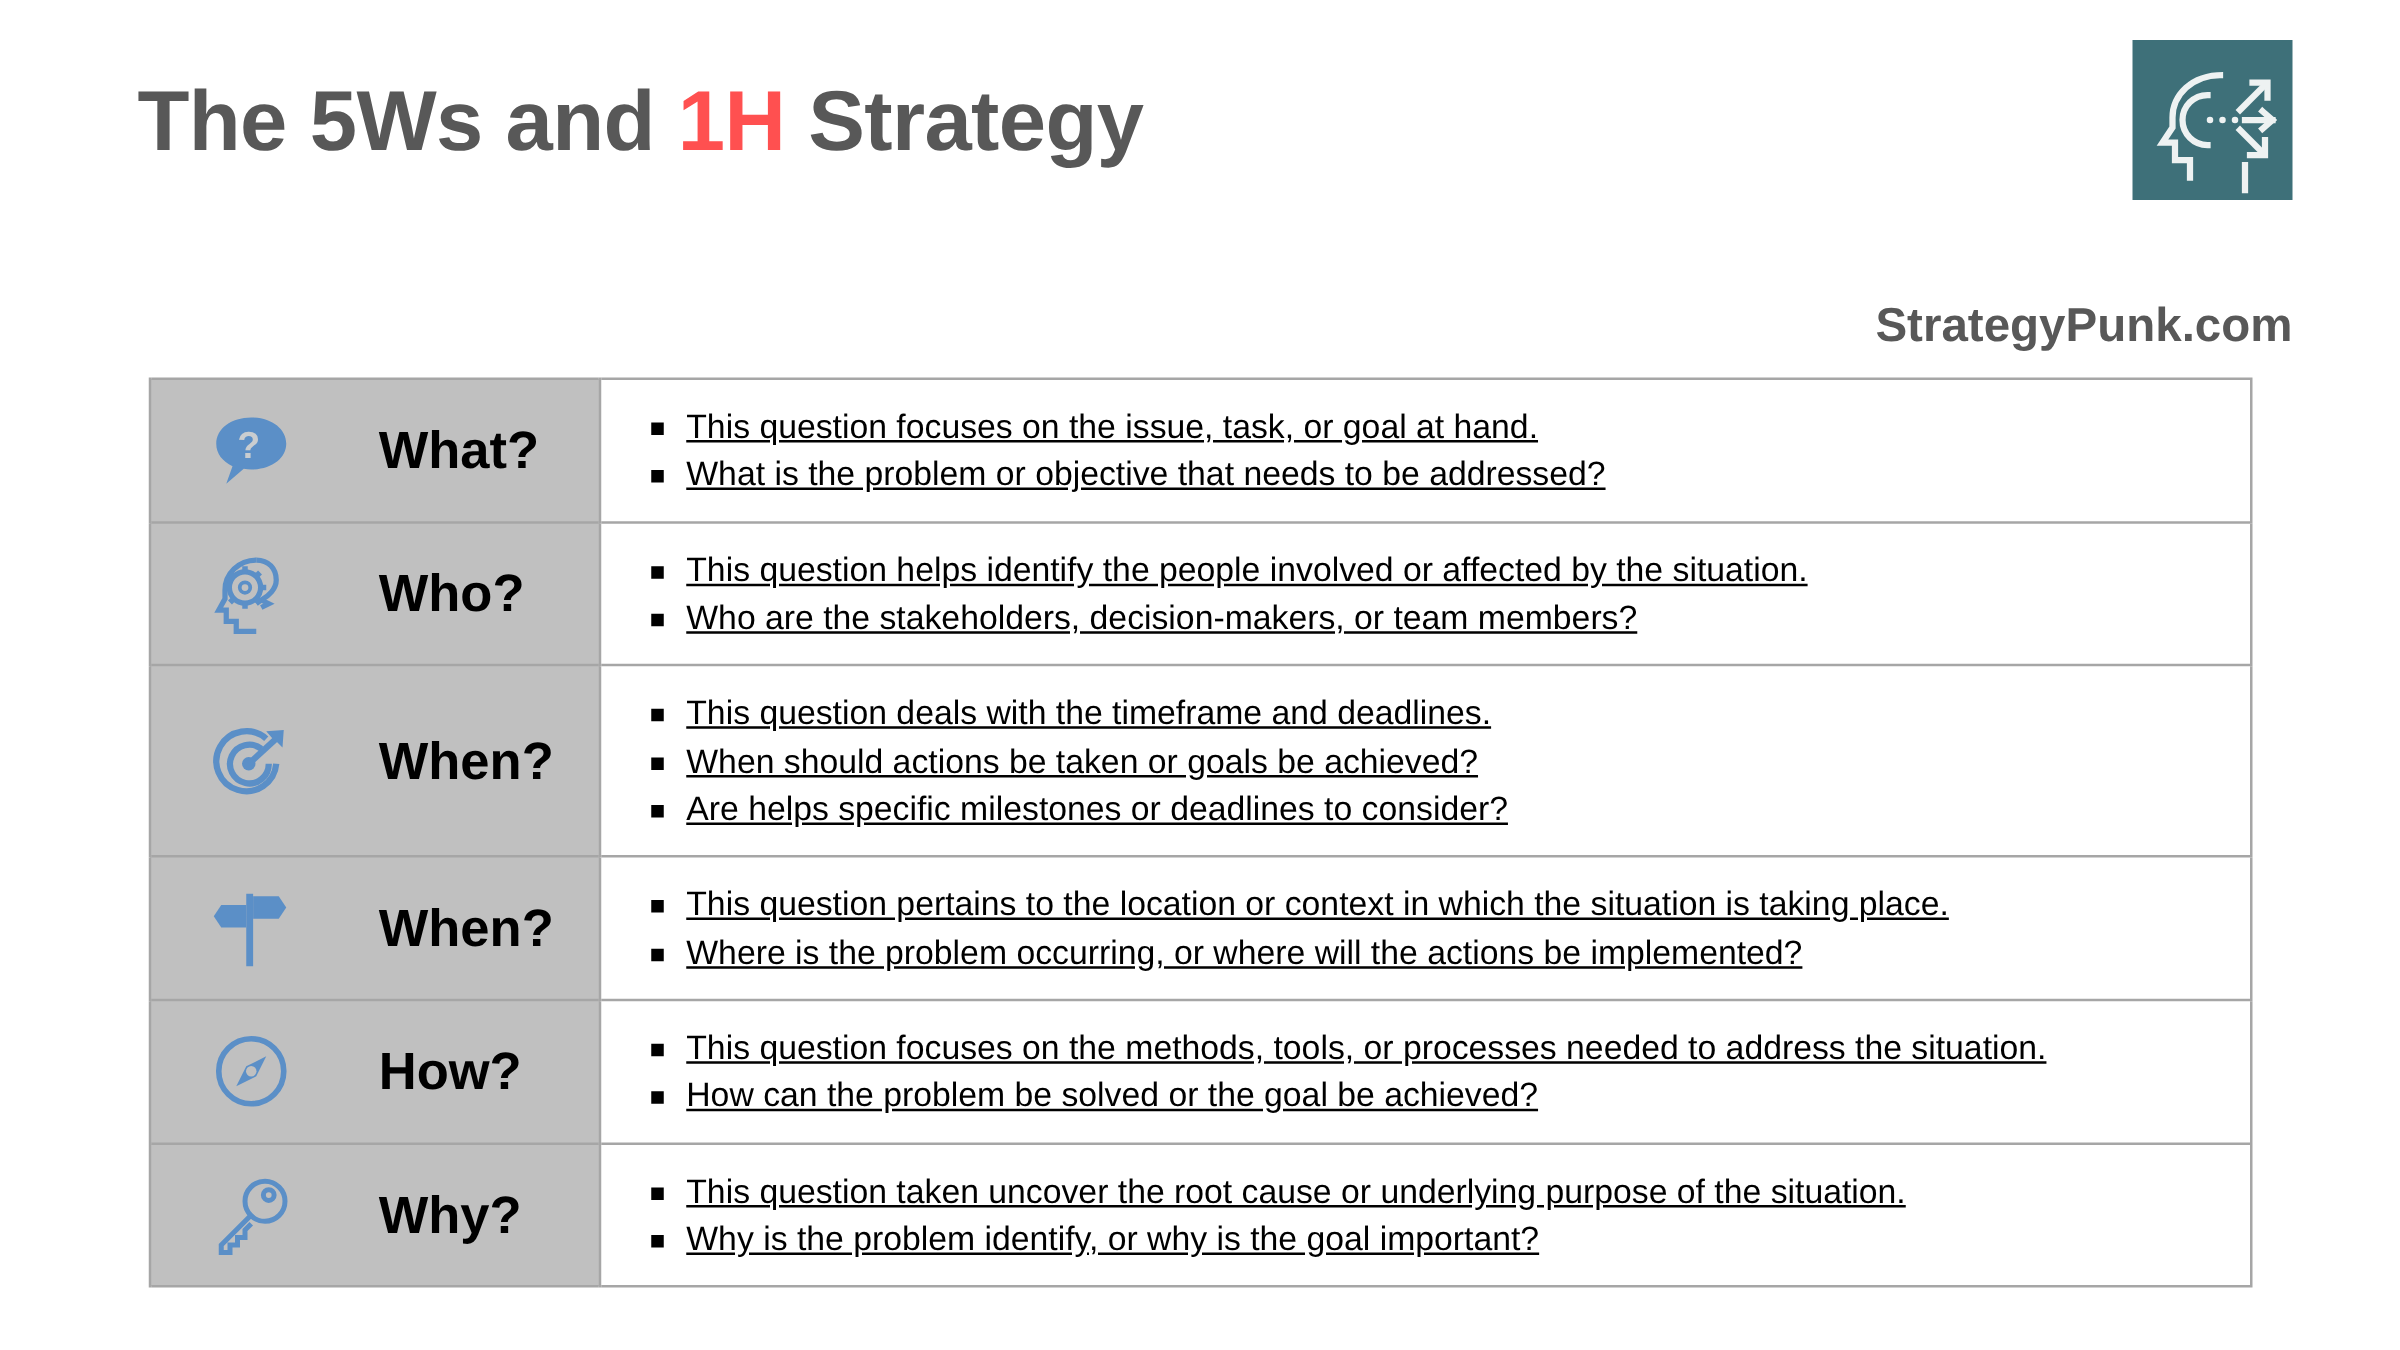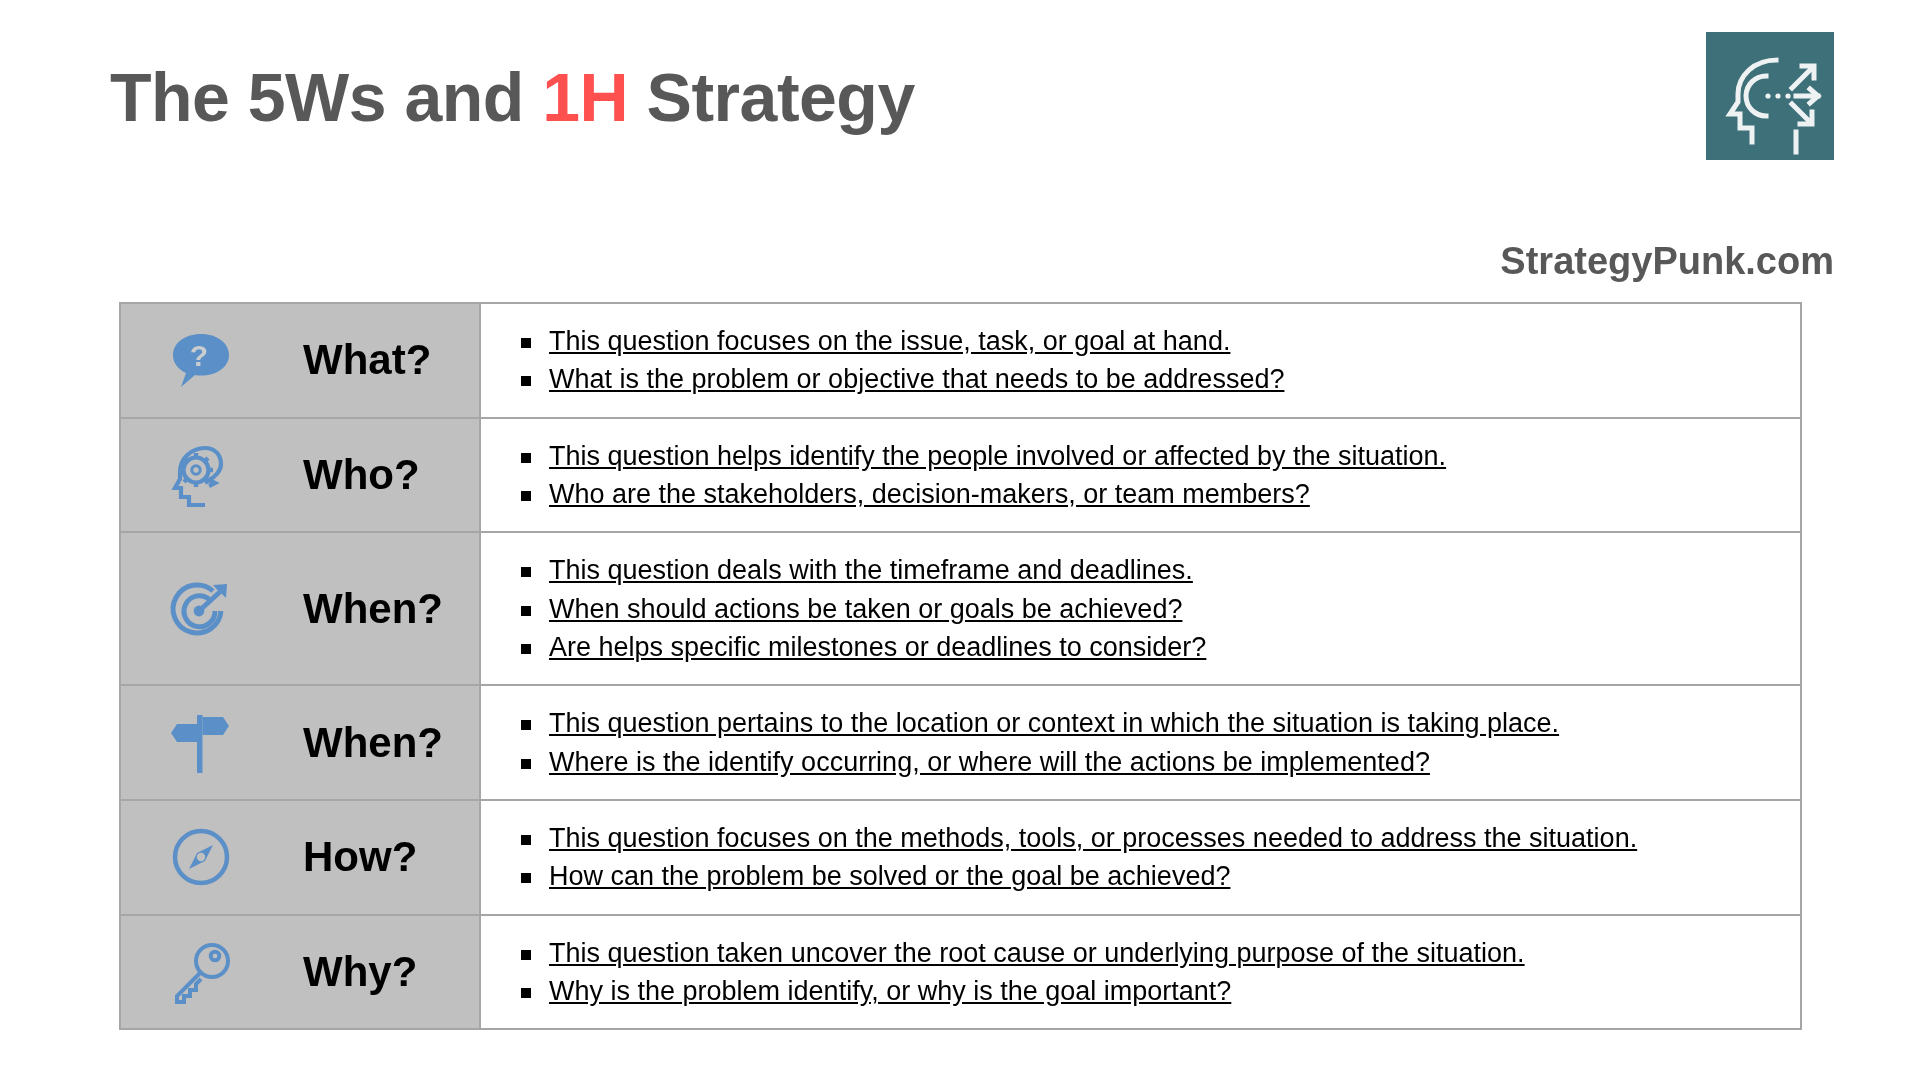--- a/index.html
+++ b/index.html
@@ -275,21 +275,21 @@
               <path d="M32 17 L12 17 L6 26 L12 35 L32 35 Z" fill="#5b8fc7"></path>
               <path d="M37.5 10 L58 10 L64 19 L58 28 L37.5 28 Z" fill="#5b8fc7"></path>
             </svg>
           </span>
           <span class="row-label">When?</span>
         </div>
       </td>
       <td class="content-cell">
         <ul class="bullet-list">
           <li class="bullet-item">This question pertains to the location or context in which the situation is taking place.</li>
-          <li class="bullet-item">Where is the identify occurring, or where will the actions be implemented?</li>
+          <li class="bullet-item">Where is the problem occurring, or where will the actions be implemented?</li>
         </ul>
       </td>
     </tr>
 
     <tr>
       <td class="label-cell">
         <div class="label-inner">
           <span class="row-icon">
             <svg viewBox="0 0 72 72" xmlns="http://www.w3.org/2000/svg">
               <circle cx="36" cy="36" r="26" fill="none" stroke="#5b8fc7" stroke-width="4.5"></circle>

